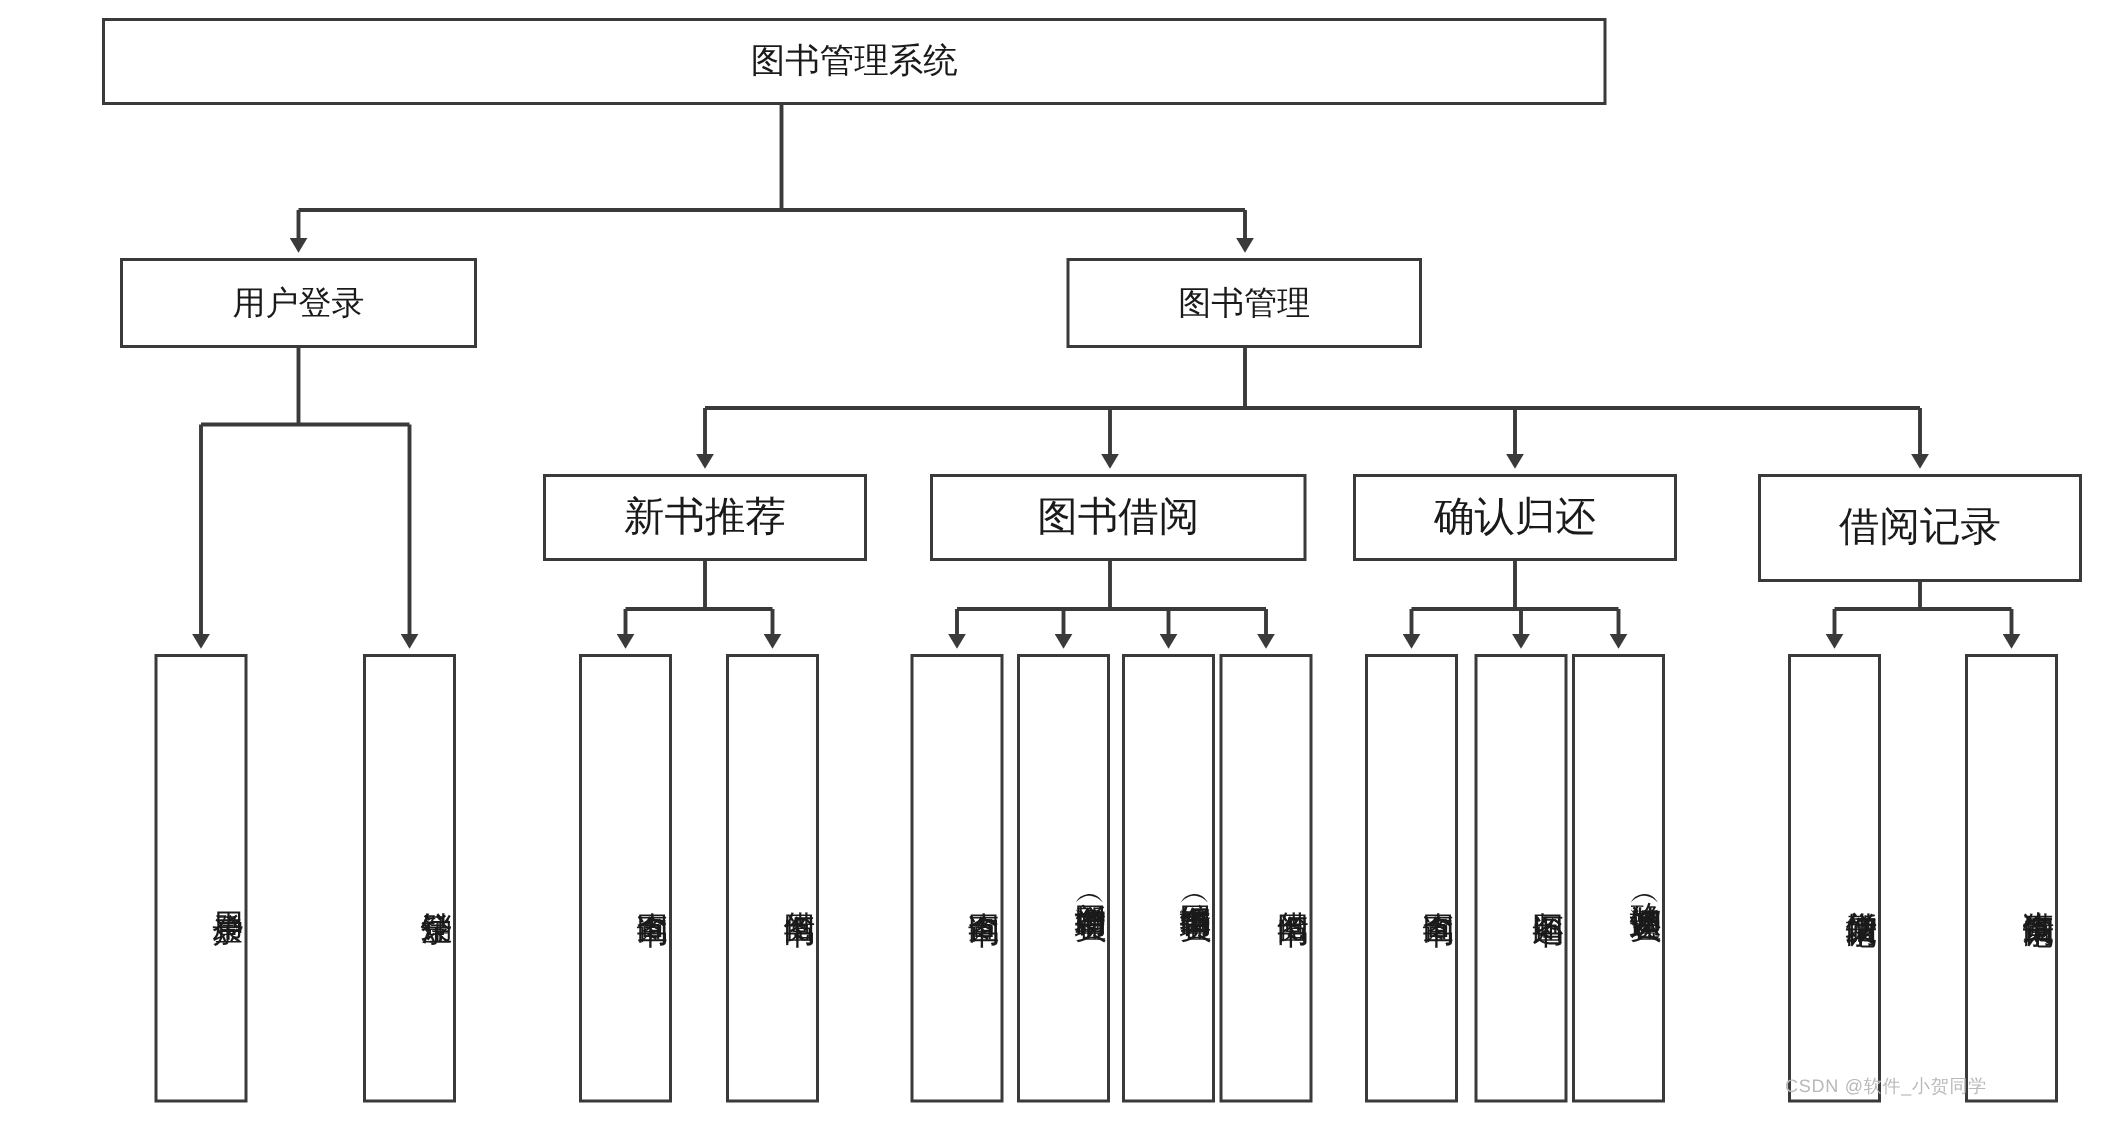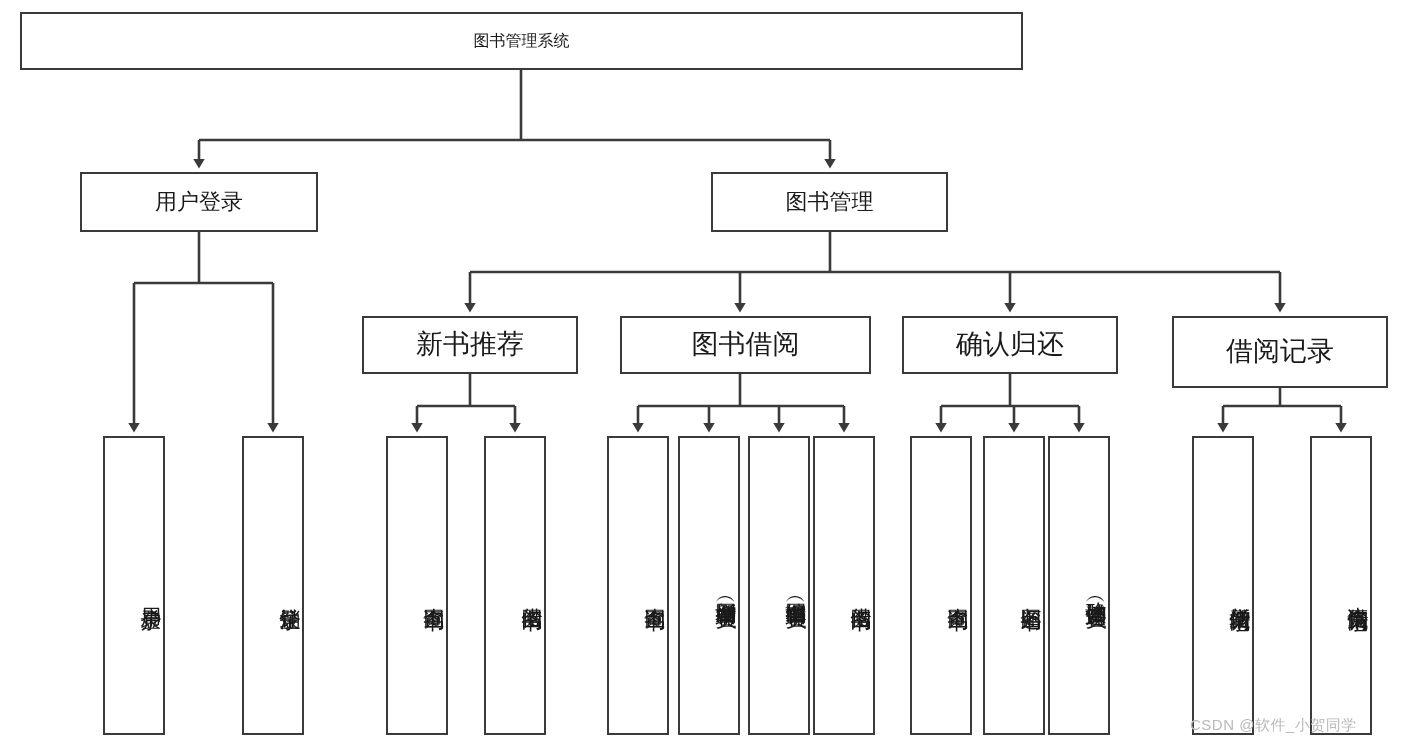--- a/index.html
+++ b/index.html
@@ -23,21 +23,22 @@
     border: 2px solid #3a3a3a;
     background: #ffffff;
     display: flex;
     align-items: center;
     justify-content: center;
     color: #1a1a1a;
     line-height: 1.18;
     text-align: center;
   }
   .node.root {
-    font-size: 16px;
+    font-size: 23px;
+    margin-left: 48px;
   }
   .node.lvl1 {
     font-size: 22px;
   }
   .node.lvl2 {
     font-size: 27px;
     font-family: Liberation Serif, serif;
   }
   .node.leaf {
     font-size: 21px;
@@ -58,21 +59,21 @@
   svg.links {
     position: absolute;
     left: 0;
     top: 0;
     width: 1405px;
     height: 747px;
     pointer-events: none;
   }
   .watermark {
     position: absolute;
-    font-size: 15px;
+    font-size: 12px;
     color: #b9b9b9;
     white-space: nowrap;
     letter-spacing: 0.5px;
   }
 </style>
 </head>
 <body>
 
 <div id="canvas">
 

